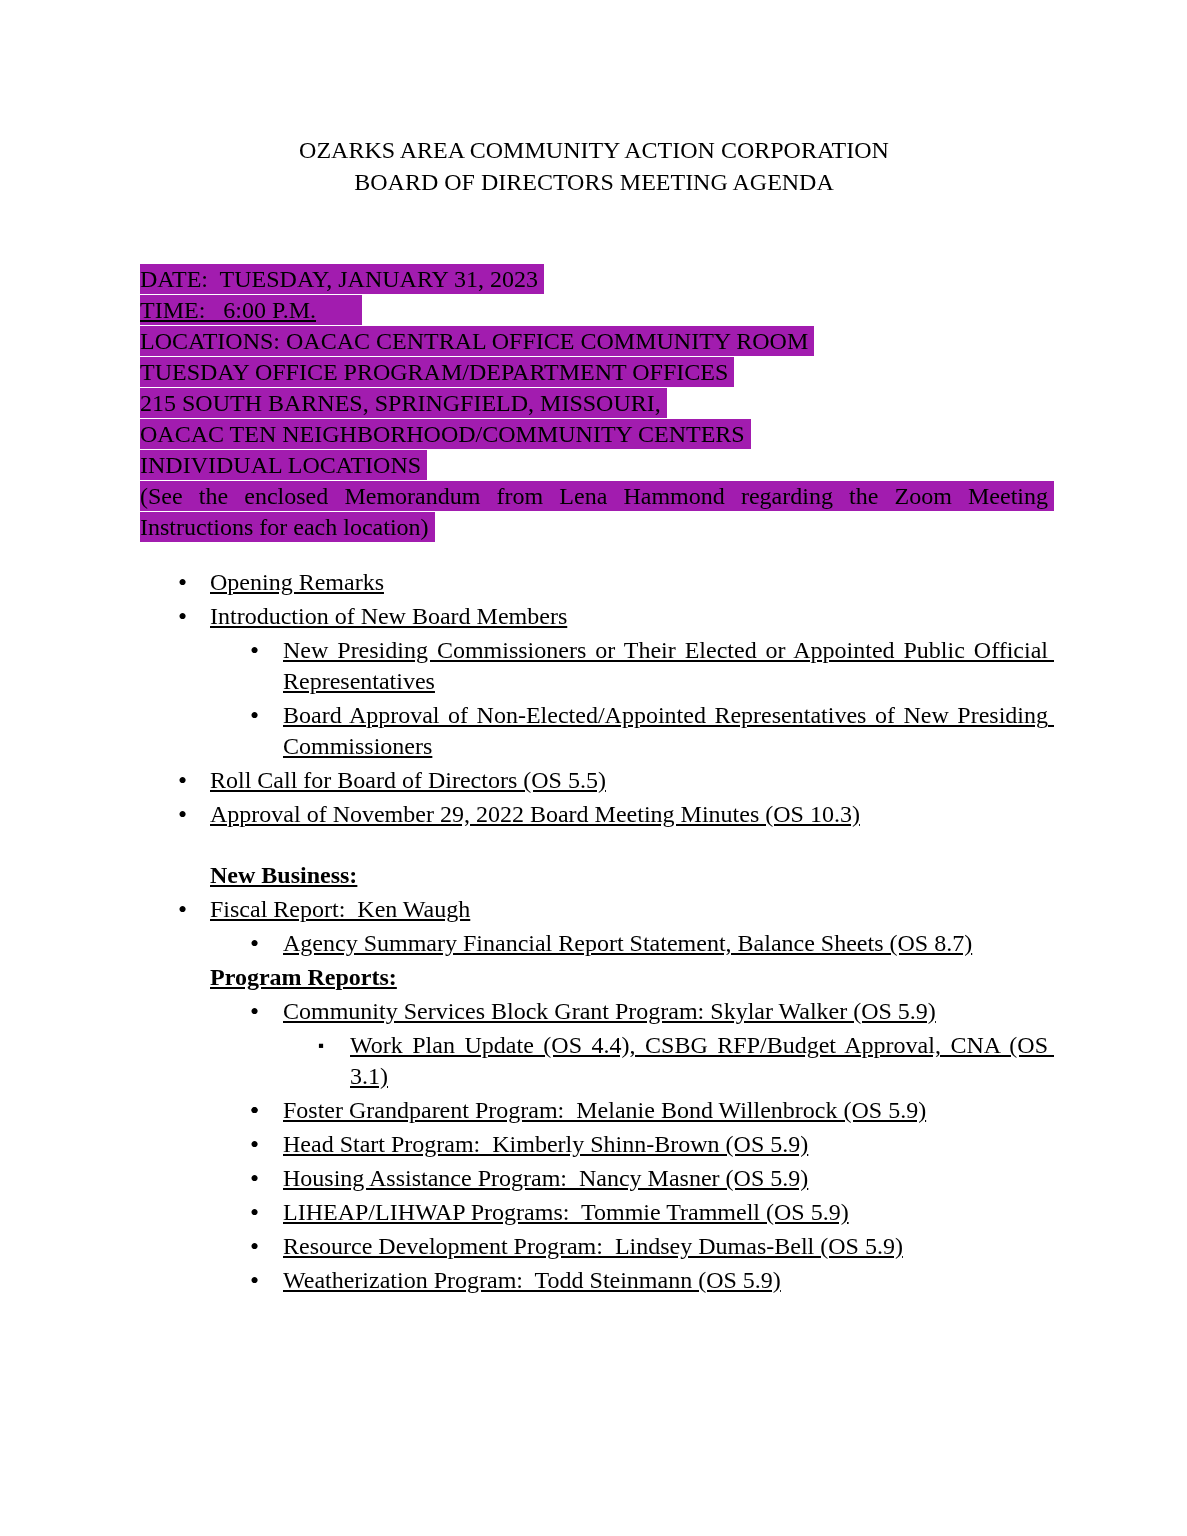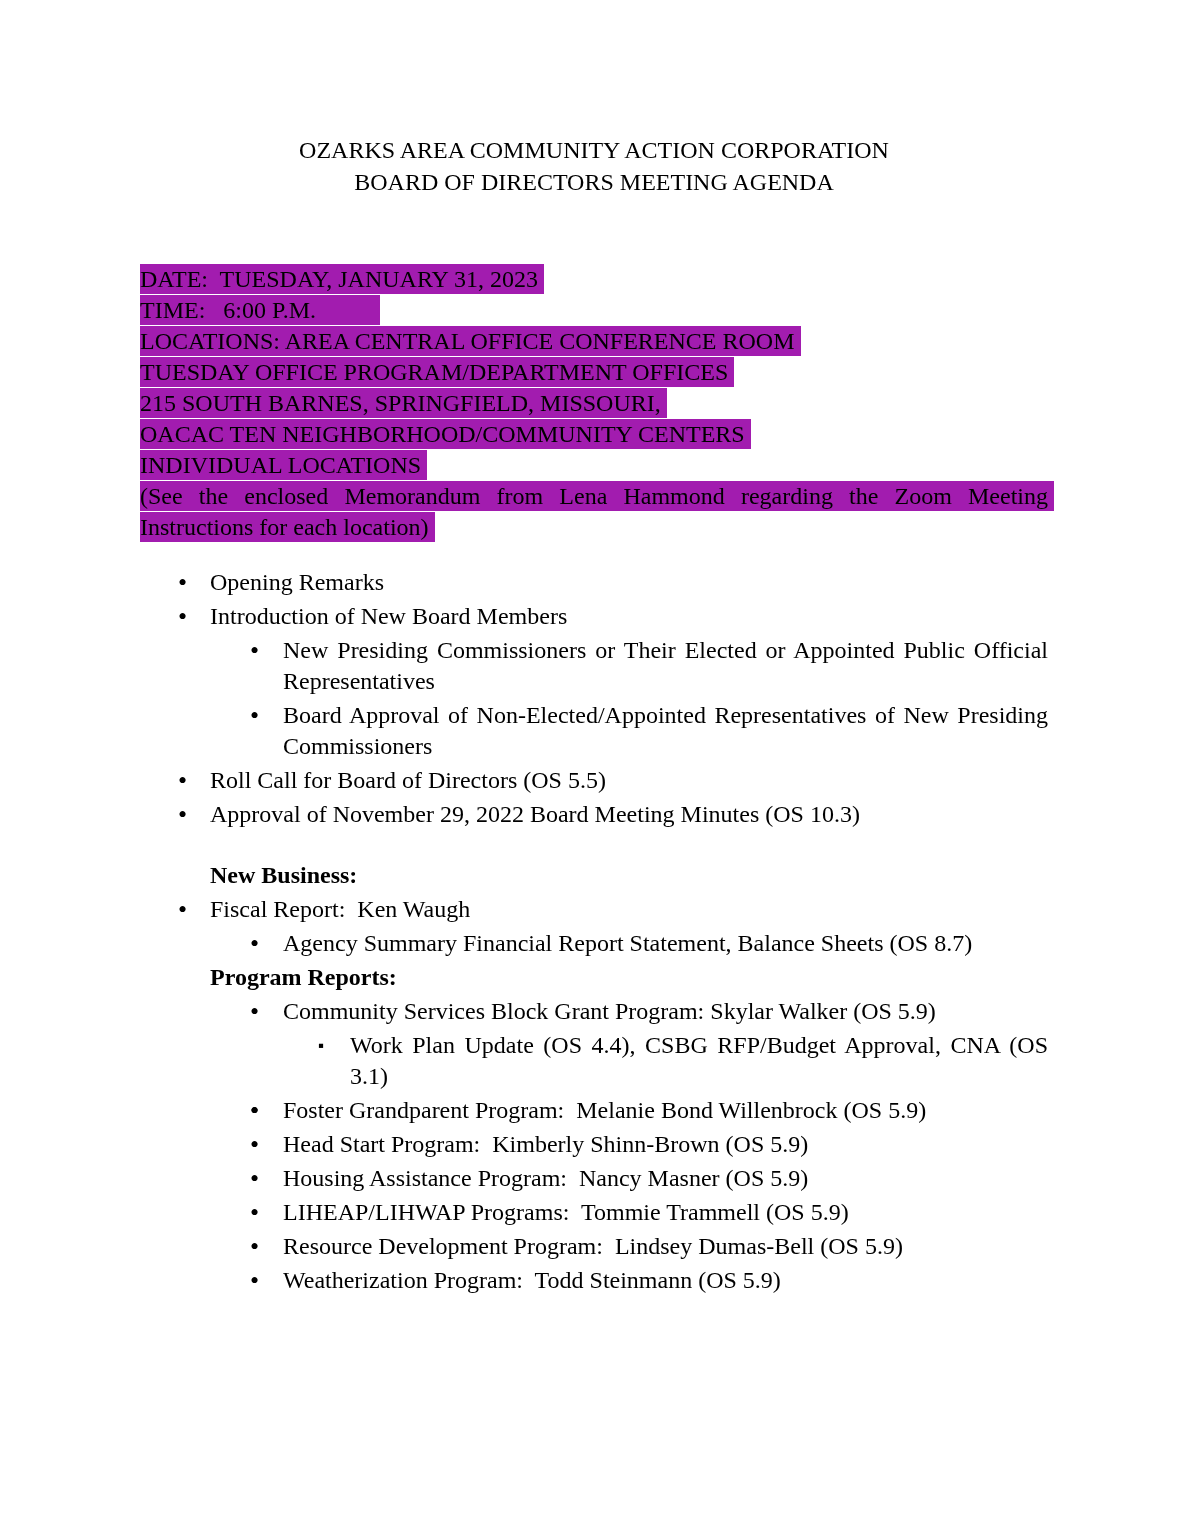--- a/index.html
+++ b/index.html
@@ -23,29 +23,29 @@
   .title-block { text-align: center; line-height: 32px; }
   .title-line { white-space: pre-wrap; }
   
   .info-block { margin-top: 66px; }
   .info-line { line-height: 31px; white-space: pre-wrap; }
   .justify { text-align: justify; }
   .hl {
     background: #a21caf;
     padding: 2px 6px 2px 0;
   }
-  .hl-wide { padding-right: 64px; }
+  .hl-wide { padding-right: 46px; text-decoration: underline; }
   
   .agenda-list { margin-top: 24px; }
   .li {
     position: relative;
     line-height: 31px;
     margin-bottom: 3px;
   }
-  .li .txt { white-space: pre-wrap; }
+  .li .txt { white-space: pre-wrap; text-decoration: underline; }
   .li1 { padding-left: 70px; }
   .li2 { padding-left: 143px; }
   .li3 { padding-left: 210px; }
   .heading { padding-left: 70px; font-weight: bold; }
   .gap-above { margin-top: 30px; }
   .bullet {
     position: absolute;
     top: 0;
     font-size: 26px;
     line-height: 31px;
@@ -60,21 +60,21 @@
 <div class="page">
 
   <div class="title-block">
     <div class="title-line">OZARKS AREA COMMUNITY ACTION CORPORATION</div>
     <div class="title-line">BOARD OF DIRECTORS MEETING AGENDA</div>
   </div>
 
   <div class="info-block">
     <div class="info-line"><span class="hl">DATE:  TUESDAY, JANUARY 31, 2023</span></div>
     <div class="info-line"><span class="hl hl-wide">TIME:   6:00 P.M.</span></div>
-    <div class="info-line"><span class="hl">LOCATIONS: AREA CENTRAL OFFICE CONFERENCE ROOM</span></div>
+    <div class="info-line"><span class="hl">LOCATIONS: OACAC CENTRAL OFFICE COMMUNITY ROOM</span></div>
     <div class="info-line"><span class="hl">TUESDAY OFFICE PROGRAM/DEPARTMENT OFFICES</span></div>
     <div class="info-line"><span class="hl">215 SOUTH BARNES, SPRINGFIELD, MISSOURI,</span></div>
     <div class="info-line"><span class="hl">OACAC TEN NEIGHBORHOOD/COMMUNITY CENTERS</span></div>
     <div class="info-line"><span class="hl">INDIVIDUAL LOCATIONS</span></div>
     <div class="info-line justify"><span class="hl">(See the enclosed Memorandum from Lena Hammond regarding the Zoom Meeting Instructions for each location)</span></div>
   </div>
 
   <div class="agenda-list">
 
     <div class="li li1"><span class="bullet">•</span><span class="txt">Opening Remarks</span></div>

